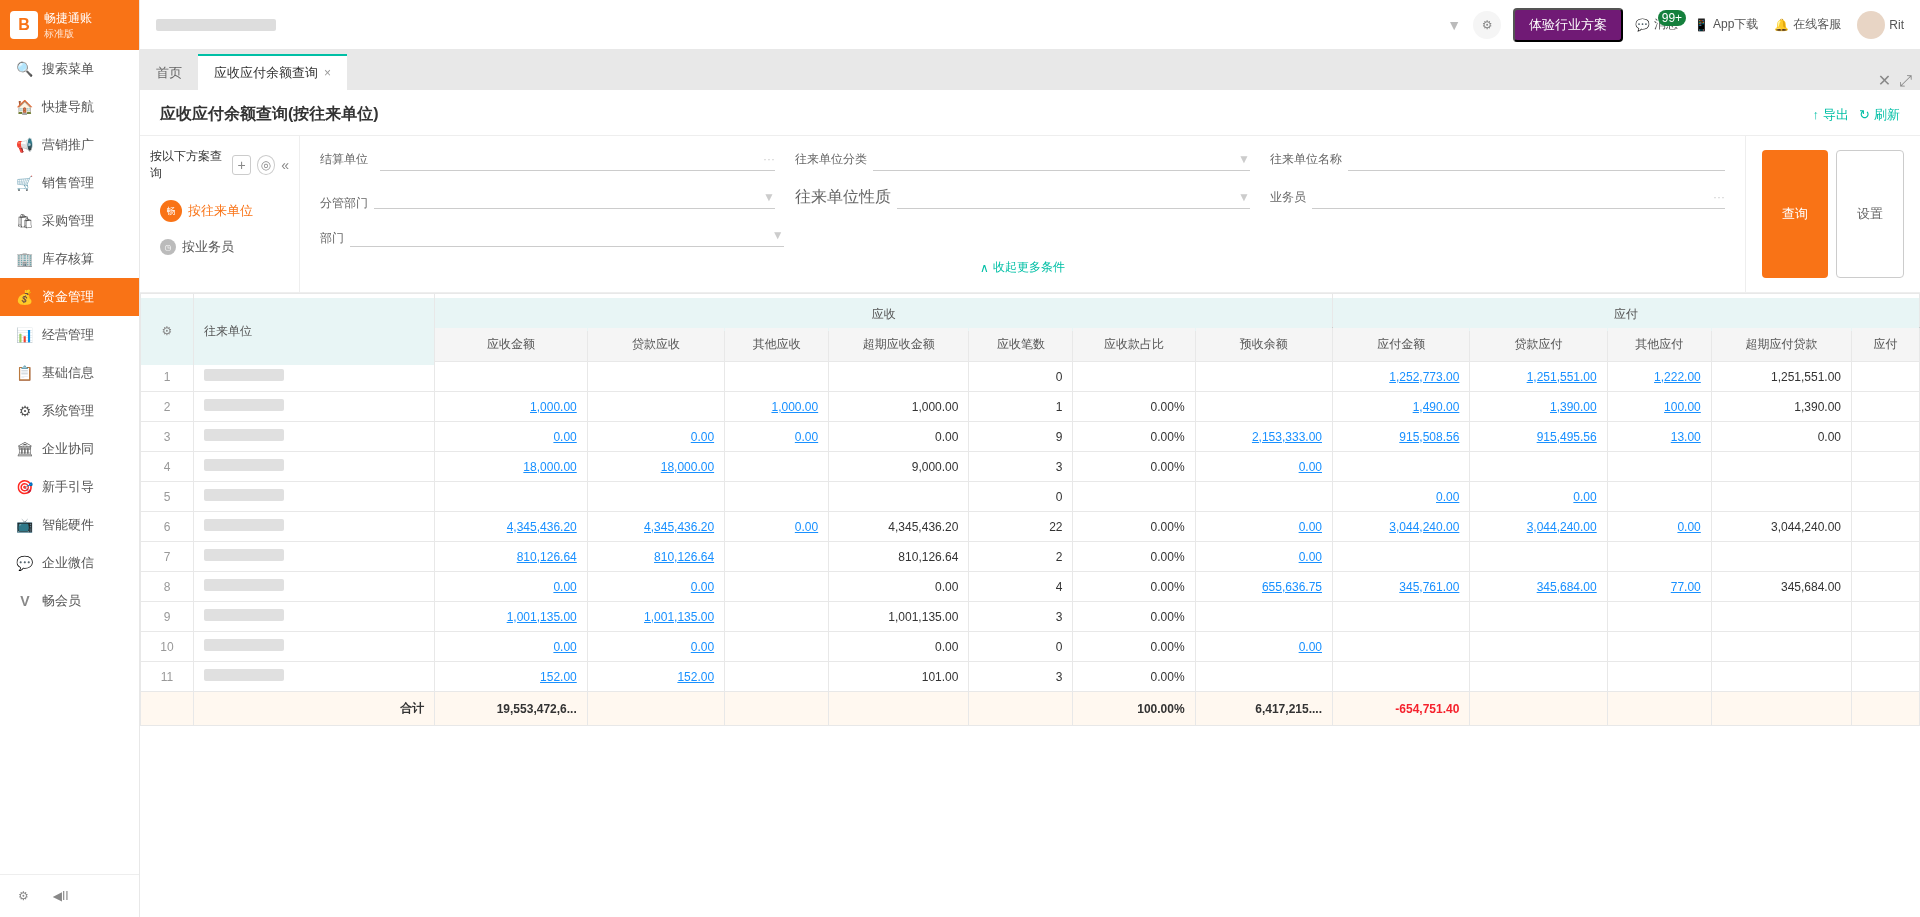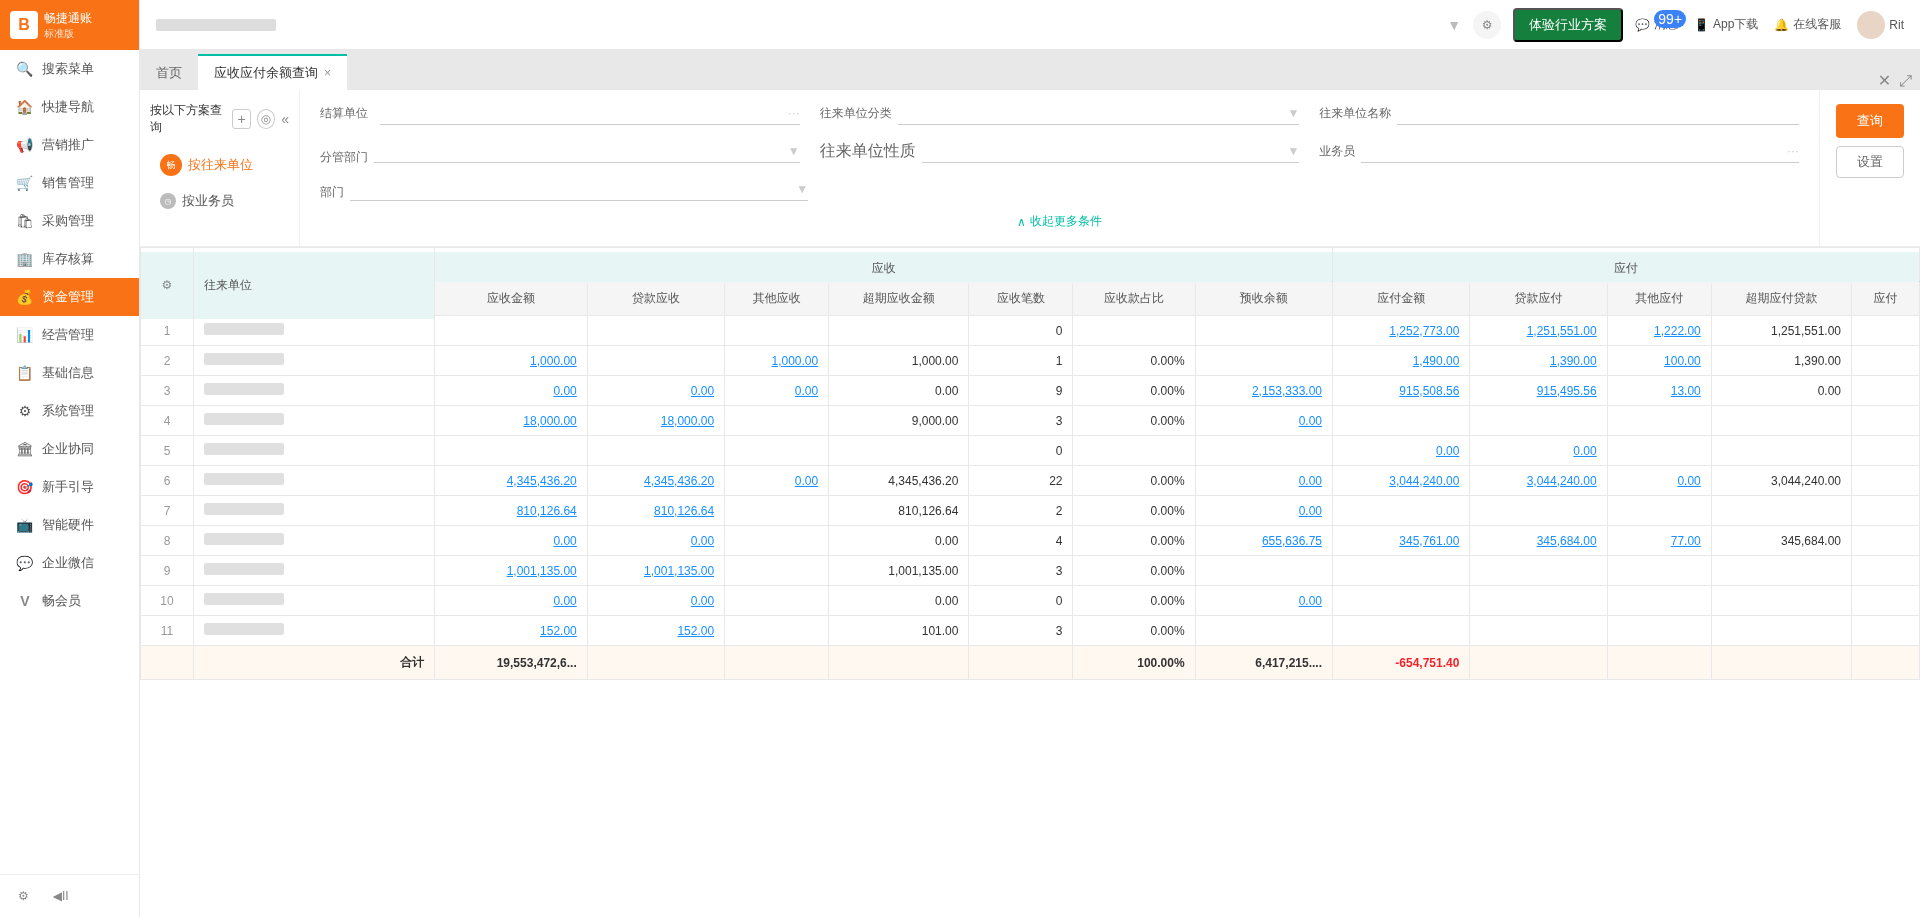--- a/index.html
+++ b/index.html
@@ -18,24 +18,24 @@
     .sidebar-bottom-btn { padding: 4px 8px; cursor: pointer; color: #888; font-size: 12px; }
 
     
     .main { flex: 1; display: flex; flex-direction: column; overflow: hidden; }
 
     
     .topnav { height: 50px; background: #fff; display: flex; align-items: center; padding: 0 16px; gap: 12px; border-bottom: 1px solid #e8e8e8; }
     .topnav-breadcrumb { color: #999; font-size: 12px; flex: 1; display: flex; align-items: center; gap: 6px; }
     .topnav-dropdown { font-size: 14px; color: #bbb; cursor: pointer; }
     .topnav-gear { width: 28px; height: 28px; background: #f5f5f5; border-radius: 50%; display: flex; align-items: center; justify-content: center; cursor: pointer; color: #888; }
-    .topnav-promo { background: #15803d; color: #fff; padding: 6px 14px; border-radius: 4px; font-size: 13px; cursor: pointer; white-space: nowrap; }
+    .topnav-promo { background: #701a75; color: #fff; padding: 6px 14px; border-radius: 4px; font-size: 13px; cursor: pointer; white-space: nowrap; }
     .topnav-right { display: flex; align-items: center; gap: 16px; margin-left: auto; }
     .topnav-right-item { display: flex; align-items: center; gap: 4px; cursor: pointer; color: #555; font-size: 12px; position: relative; }
-    .badge { background: #3b82f6; color: #fff; border-radius: 10px; font-size: 14px; padding: 1px 4px; position: absolute; top: -6px; right: -8px; }
+    .badge { background: #15803d; color: #fff; border-radius: 10px; font-size: 12px; padding: 1px 4px; position: absolute; top: -6px; right: -8px; }
     .topnav-avatar { width: 28px; height: 28px; background: #ddd; border-radius: 50%; overflow: hidden; }
 
     
     .tabbar { height: 40px; background: #e8e8e8; display: flex; align-items: flex-end; padding: 0 0 0 0; }
     .tab { padding: 8px 16px; background: #d0d0d0; cursor: pointer; font-size: 13px; color: #666; display: flex; align-items: center; gap: 6px; }
     .tab.active { background: #fff; color: #333; border-top: 2px solid #00bfa5; }
     .tab-close { font-size: 12px; color: #999; cursor: pointer; }
     .tab-home { padding: 8px 16px; color: #666; cursor: pointer; font-size: 13px; }
     .tabbar-right { margin-left: auto; display: flex; align-items: center; padding: 0 8px; gap: 8px; }
     .tabbar-icon { cursor: pointer; color: #888; font-size: 16px; }
@@ -189,20 +189,33 @@
       <span class="tab-close">×</span>
     </div>
     <div class="tabbar-right">
       <span class="tabbar-icon">✕</span>
       <span class="tabbar-icon">⤢</span>
     </div>
   </div>
 
   <div class="content-body">
 
+    <div class="page-header">
+      <div class="page-title">应收应付余额查询(按往来单位)</div>
+      <div class="page-actions">
+        <div class="page-action-btn">
+          <span>↑</span>
+          <span>导出</span>
+        </div>
+        <div class="page-action-btn">
+          <span>↻</span>
+          <span>刷新</span>
+        </div>
+      </div>
+    </div>
 
     <div style="background:#fff;border-bottom:1px solid #eee;display:flex;">
 
       <div style="width:160px;padding:12px 10px;border-right:1px solid #eee;flex-shrink:0;">
         <div style="display:flex;align-items:center;gap:6px;margin-bottom:10px;">
           <span style="font-size:12px;color:#333;">按以下方案查询</span>
           <div style="width:20px;height:20px;border:1px solid #ccc;border-radius:3px;display:flex;align-items:center;justify-content:center;cursor:pointer;color:#888;font-size:14px;">+</div>
           <div style="width:20px;height:20px;border:1px solid #ccc;border-radius:50%;display:flex;align-items:center;justify-content:center;cursor:pointer;color:#888;font-size:12px;">◎</div>
           <div style="cursor:pointer;color:#888;font-size:14px;">«</div>
         </div>
@@ -266,21 +279,21 @@
             </div>
           </div>
         </div>
 
         <div style="display:flex;align-items:center;justify-content:center;color:#00bfa5;font-size:12px;cursor:pointer;padding:4px 0;">
           <span>∧</span>
           <span style="margin-left:4px;">收起更多条件</span>
         </div>
       </div>
 
-      <div style="padding:14px 16px;display:flex;flex-direction:column;gap:8px;border-left:1px solid #eee;justify-content:flex-start;">
+      <div style="padding:14px 16px;display:flex;flex-direction:row;gap:8px;border-left:1px solid #eee;justify-content:flex-start;">
         <button class="btn-query">查询</button>
         <button class="btn-settings">设置</button>
       </div>
     </div>
 
     <div class="table-container">
       <table>
         <thead>
           <tr class="group-header">
             <th rowspan="2" style="width:32px;">

